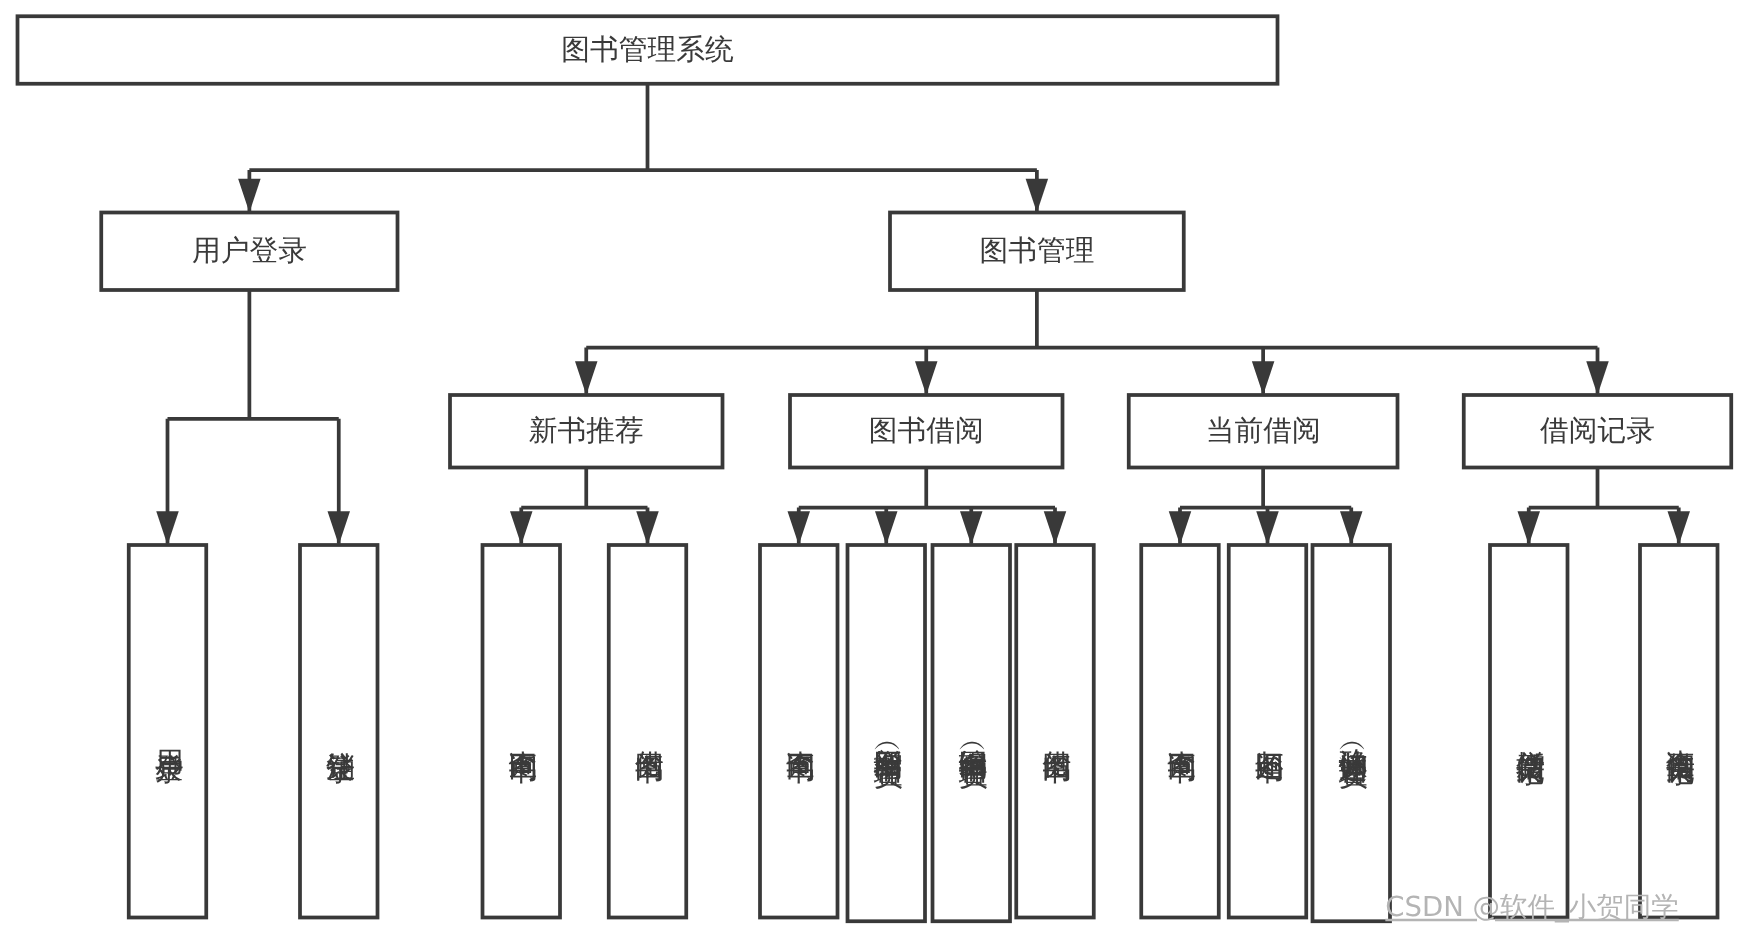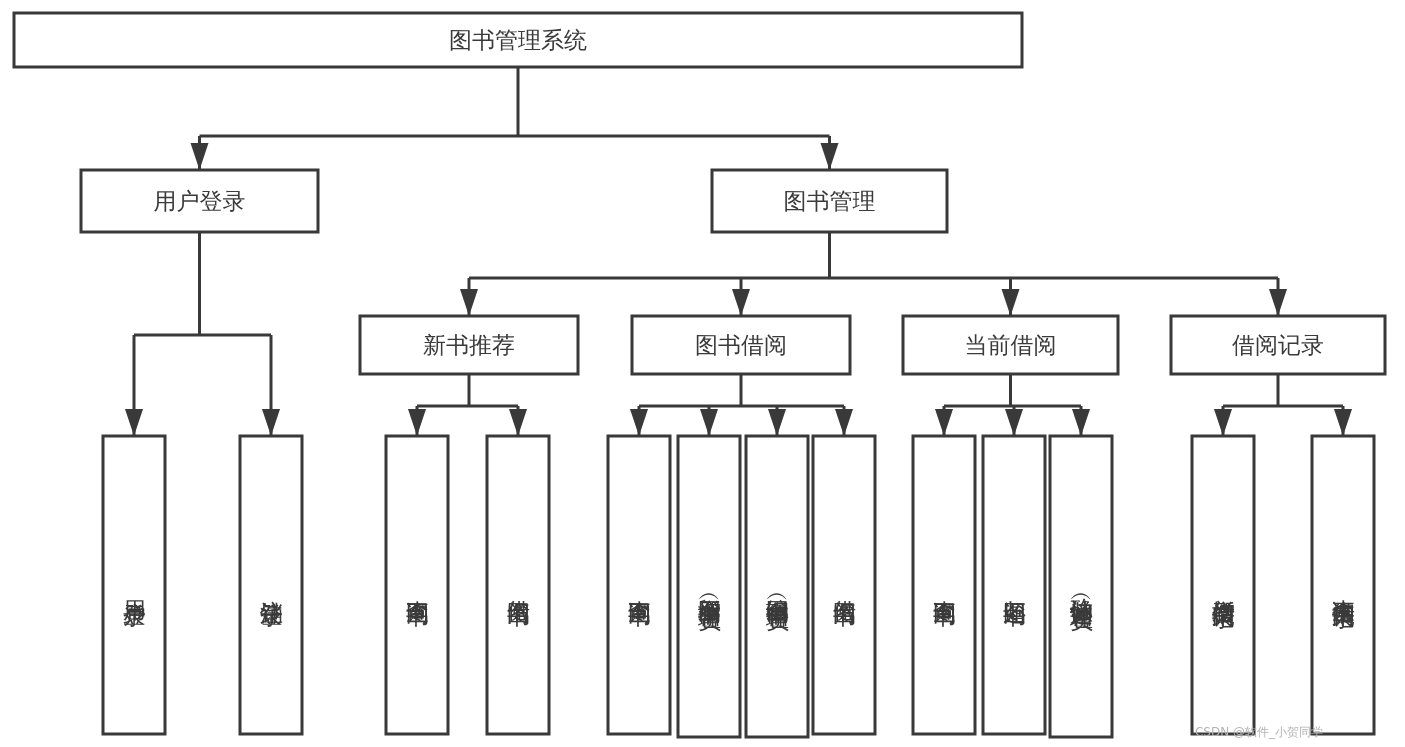--- a/index.html
+++ b/index.html
@@ -62,27 +62,28 @@
     text-align: center;
     display: flex;
     align-items: center;
     justify-content: center;
     white-space: nowrap;
     pointer-events: none;
     user-select: none;
   }
   .watermark {
     position: absolute;
-    right: 24px;
+    right: 4px;
     bottom: 6px;
     font-family: "DejaVu Sans", "Liberation Sans", sans-serif;
-    font-size: 12px;
+    font-size: 22px;
     color: #b4b4b4;
     white-space: nowrap;
     user-select: none;
+    text-decoration: underline;
   }
 </style>
 </head>
 <body>
 
 <div id="diagram-root">
   <svg id="tree-svg" viewBox="0 0 1405 747">
     <g id="connectors-layer">
         <line x1="518" y1="67" x2="518" y2="136" class="connector"></line>
         <line x1="199.5" y1="136" x2="829.5" y2="136" class="connector"></line>

